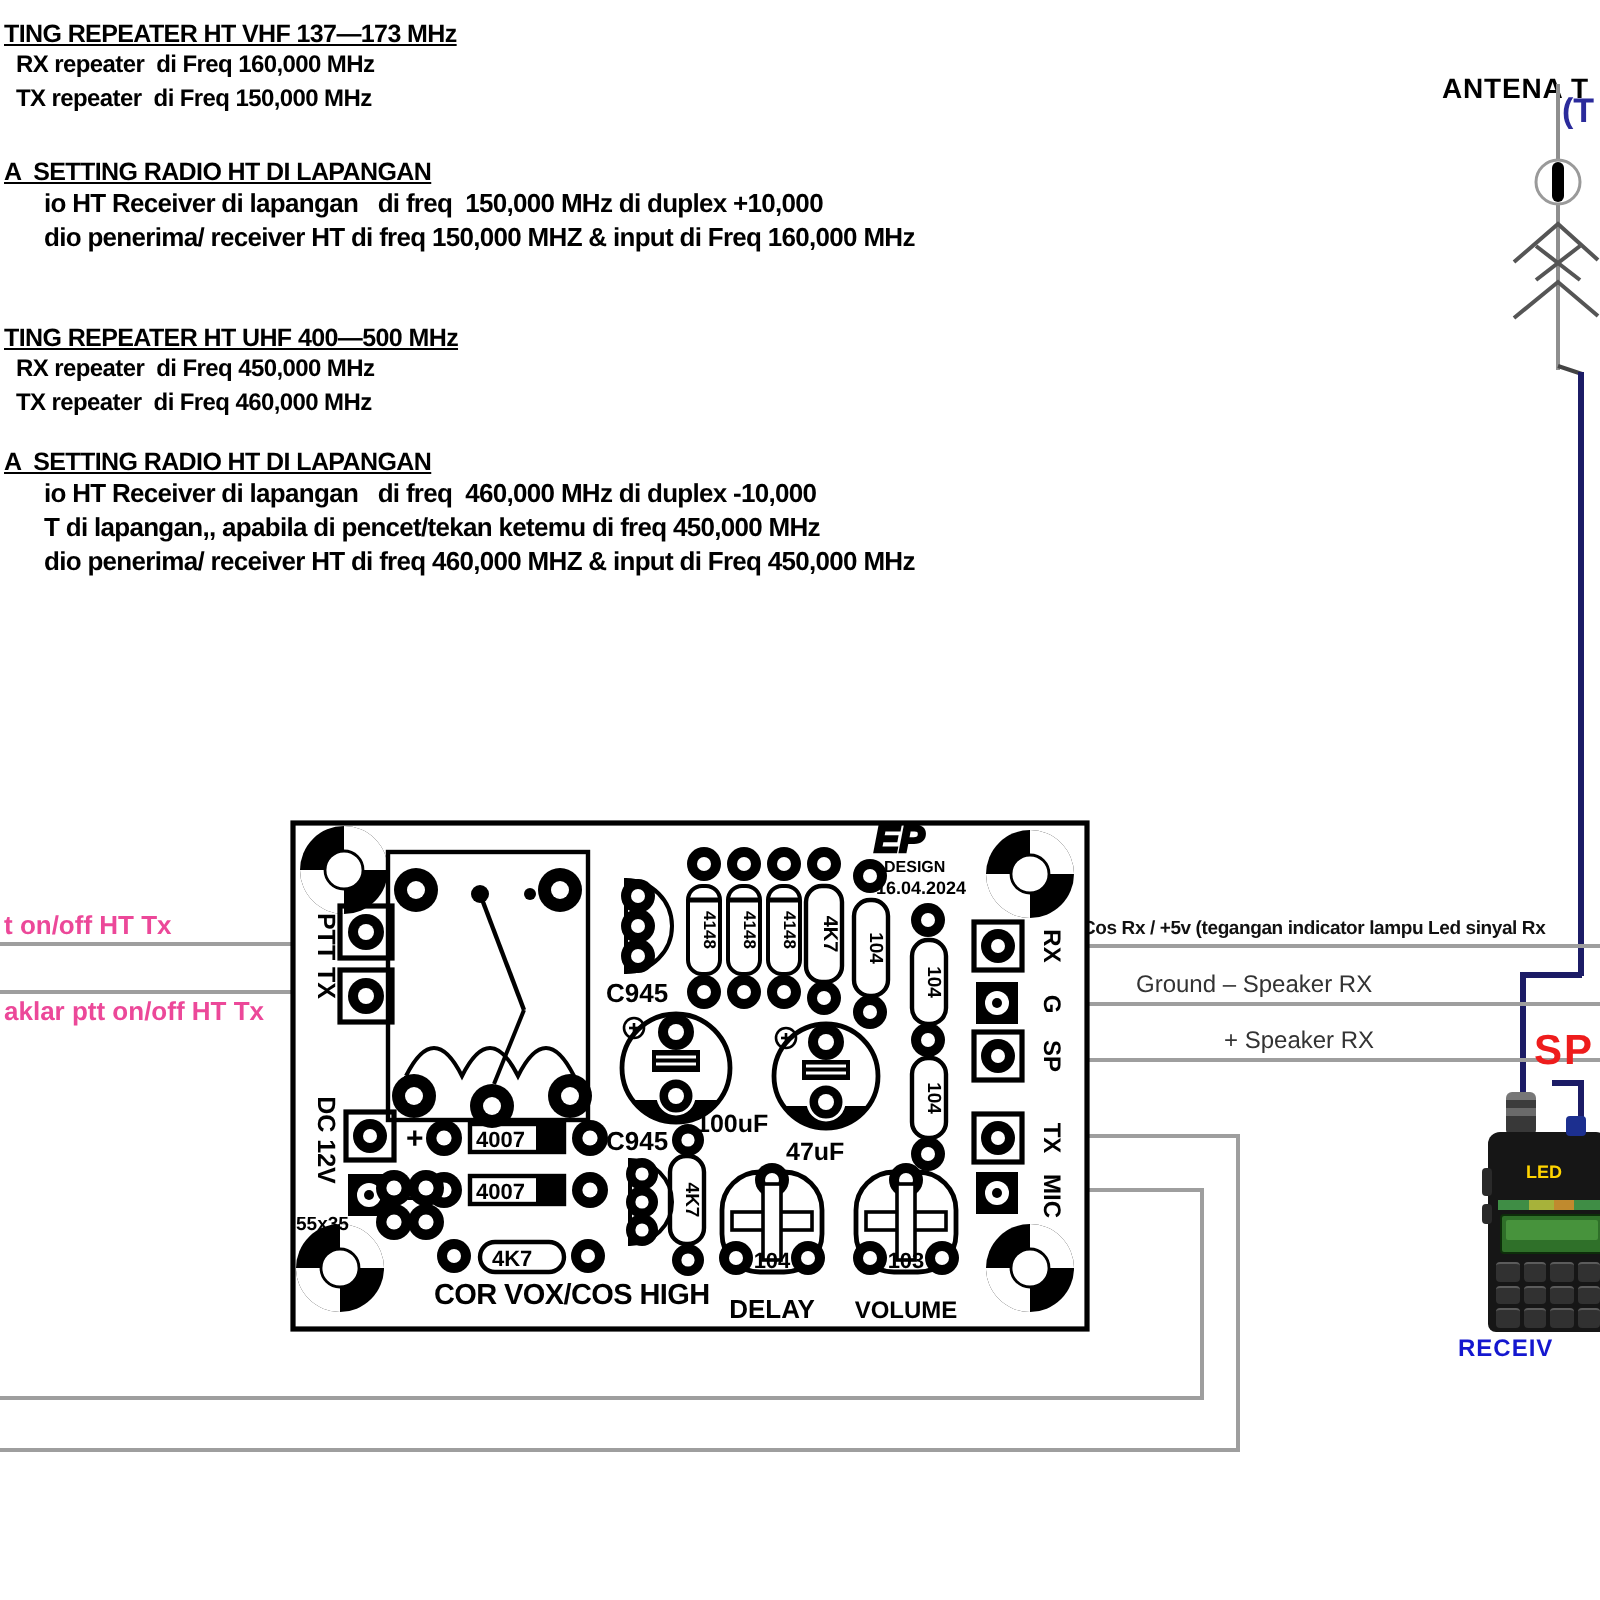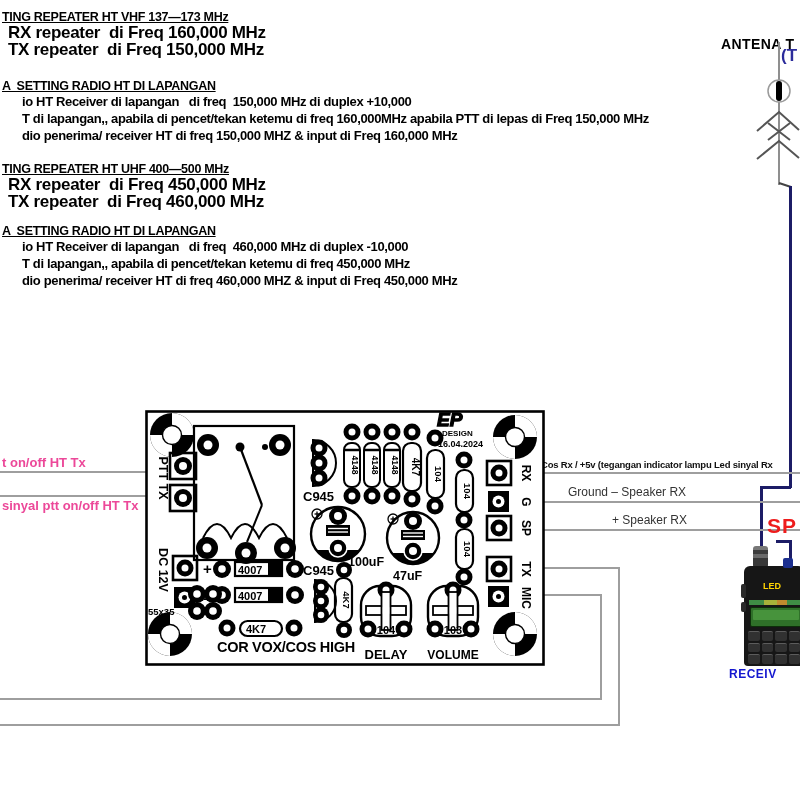--- a/index.html
+++ b/index.html
@@ -2,21 +2,21 @@
 <html><head>
 <meta charset="utf-8">
 <style>
   html,body{margin:0;padding:0;background:#fff;}
   .canvas{position:relative;width:800px;height:800px;background:#fff;overflow:hidden;
           font-family:"Liberation Sans",sans-serif;}
   .abs{position:absolute;}
   
   .sec{position:absolute;color:#000;font-weight:bold;}
   .sec .h{font-size:12.5px;letter-spacing:-0.3px;text-decoration:underline;white-space:pre;}
-  .sec .l{font-size:17px;letter-spacing:-0.3px;line-height:17px;white-space:pre;margin-left:6px;}
+  .sec .l{font-size:12px;letter-spacing:-0.3px;line-height:17px;white-space:pre;margin-left:6px;}
   .sec .lf{font-size:13px;letter-spacing:-0.35px;line-height:17px;white-space:pre;margin-left:20px;}
   
   .wire{position:absolute;background:#9e9e9e;}
   .navy{position:absolute;background:#1c1c66;}
   
   .lbl{position:absolute;color:#ec4899;white-space:pre;}
   .lbl-left{font-size:13px;font-weight:600;}
   .lbl-cos{font-size:9.5px;font-weight:bold;letter-spacing:-0.2px;color:#111;}
   .lbl-wire{font-size:12px;color:#333;}
   .ant-title{font-size:14px;font-weight:bold;letter-spacing:.4px;color:#000;}
@@ -50,21 +50,20 @@
 
   <div class="sec" style="left:2px;top:10px;">
     <div class="h">TING REPEATER HT VHF 137—173 MHz</div>
     <div class="l">RX repeater  di Freq 160,000 MHz</div>
     <div class="l">TX repeater  di Freq 150,000 MHz</div>
   </div>
 
   <div class="sec" style="left:2px;top:79px;">
     <div class="h">A  SETTING RADIO HT DI LAPANGAN</div>
     <div class="lf">io HT Receiver di lapangan   di freq  150,000 MHz di duplex +10,000</div>
-    <div class="lf">T di lapangan,, apabila di pencet/tekan ketemu di freq 160,000MHz apabila PTT di lepas di Freq 150,000 MHz</div>
     <div class="lf">dio penerima/ receiver HT di freq 150,000 MHZ &amp; input di Freq 160,000 MHz</div>
   </div>
 
   <div class="sec" style="left:2px;top:162px;">
     <div class="h">TING REPEATER HT UHF 400—500 MHz</div>
     <div class="l">RX repeater  di Freq 450,000 MHz</div>
     <div class="l">TX repeater  di Freq 460,000 MHz</div>
   </div>
 
   <div class="sec" style="left:2px;top:224px;">
@@ -88,21 +87,21 @@
       <line x1="60" y1="95" x2="38" y2="112"></line>
     </g>
     <line x1="49" y1="155" x2="61" y2="159" stroke="#444" stroke-width="2"></line>
   </svg>
 
   <div class="navy" style="left:789px;top:186px;width:2.5px;height:302px;"></div>
   <div class="navy" style="left:760px;top:486px;width:31px;height:2.5px;"></div>
   <div class="navy" style="left:760px;top:486px;width:2.5px;height:64px;"></div>
 
   <div class="lbl lbl-left" style="left:2px;top:455px;">t on/off HT Tx</div>
-  <div class="lbl lbl-left" style="left:2px;top:498px;">sinyal ptt on/off HT Tx</div>
+  <div class="lbl lbl-left" style="left:2px;top:498px;">aklar ptt on/off HT Tx</div>
   <div class="wire" style="left:0;top:471px;width:174px;height:2px;"></div>
   <div class="wire" style="left:0;top:495px;width:174px;height:2px;"></div>
 
   <div class="lbl lbl-cos" style="left:541px;top:459px;">Cos Rx / +5v (tegangan indicator lampu Led sinyal Rx</div>
   <div class="wire" style="left:508px;top:472px;width:292px;height:2px;"></div>
 
   <div class="lbl lbl-wire" style="left:568px;top:485px;">Ground – Speaker RX</div>
   <div class="wire" style="left:508px;top:501px;width:292px;height:2px;"></div>
 
   <div class="lbl lbl-wire" style="left:612px;top:513px;">+ Speaker RX</div>

